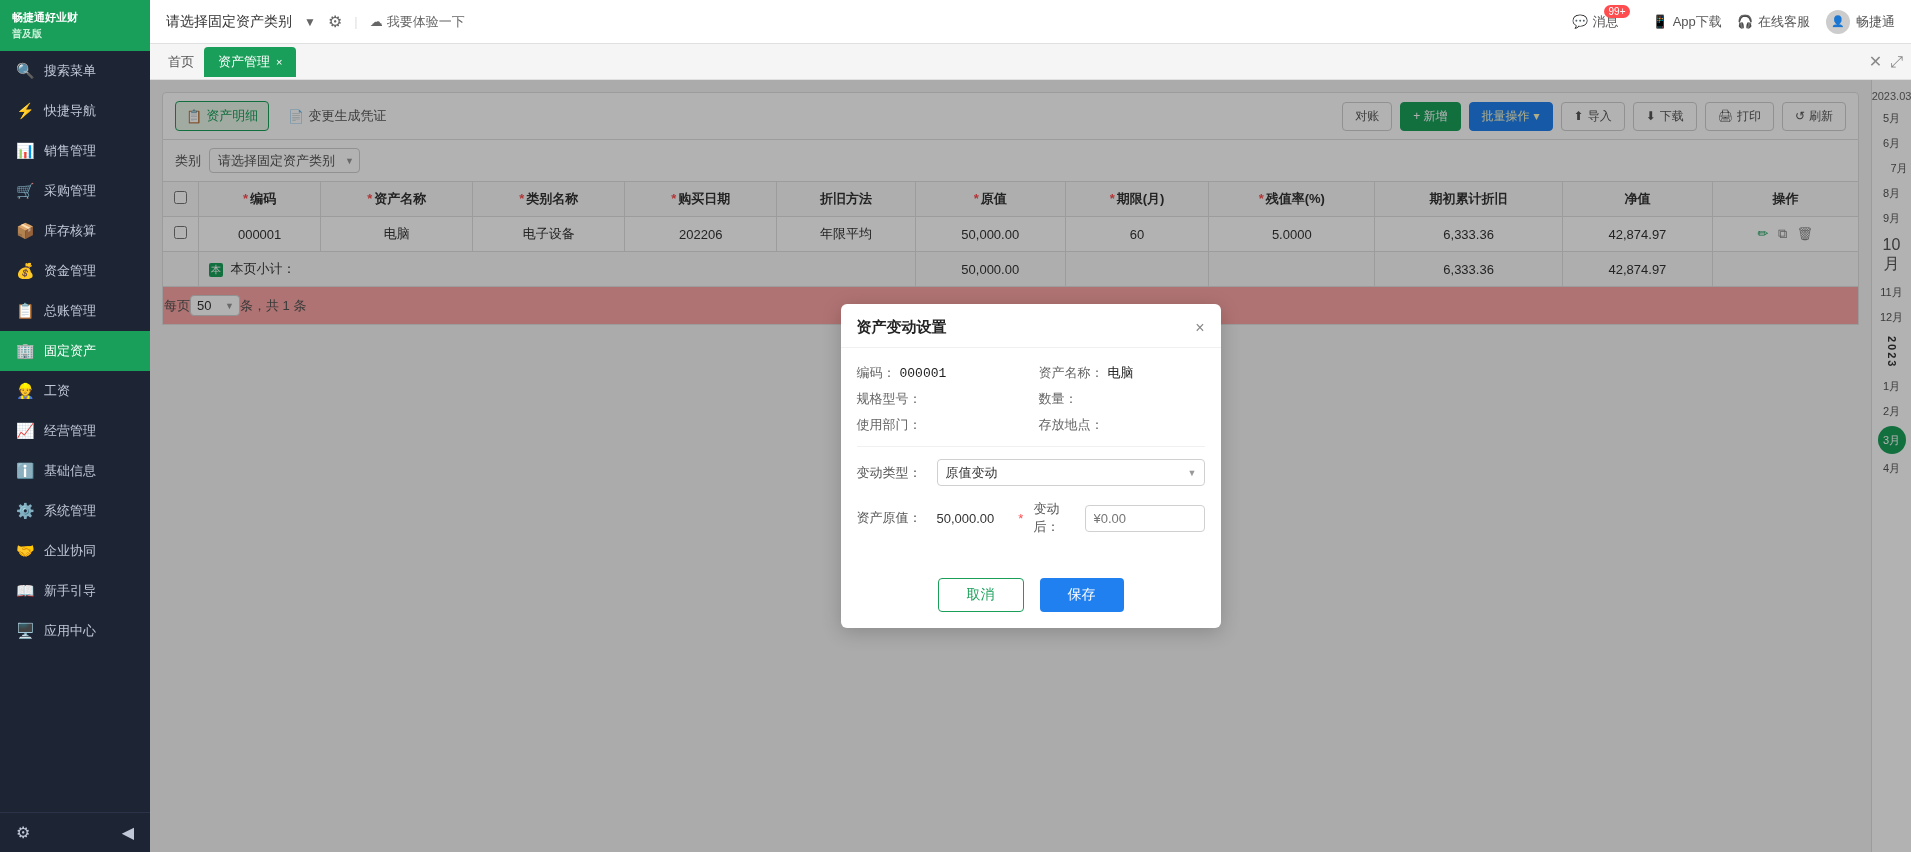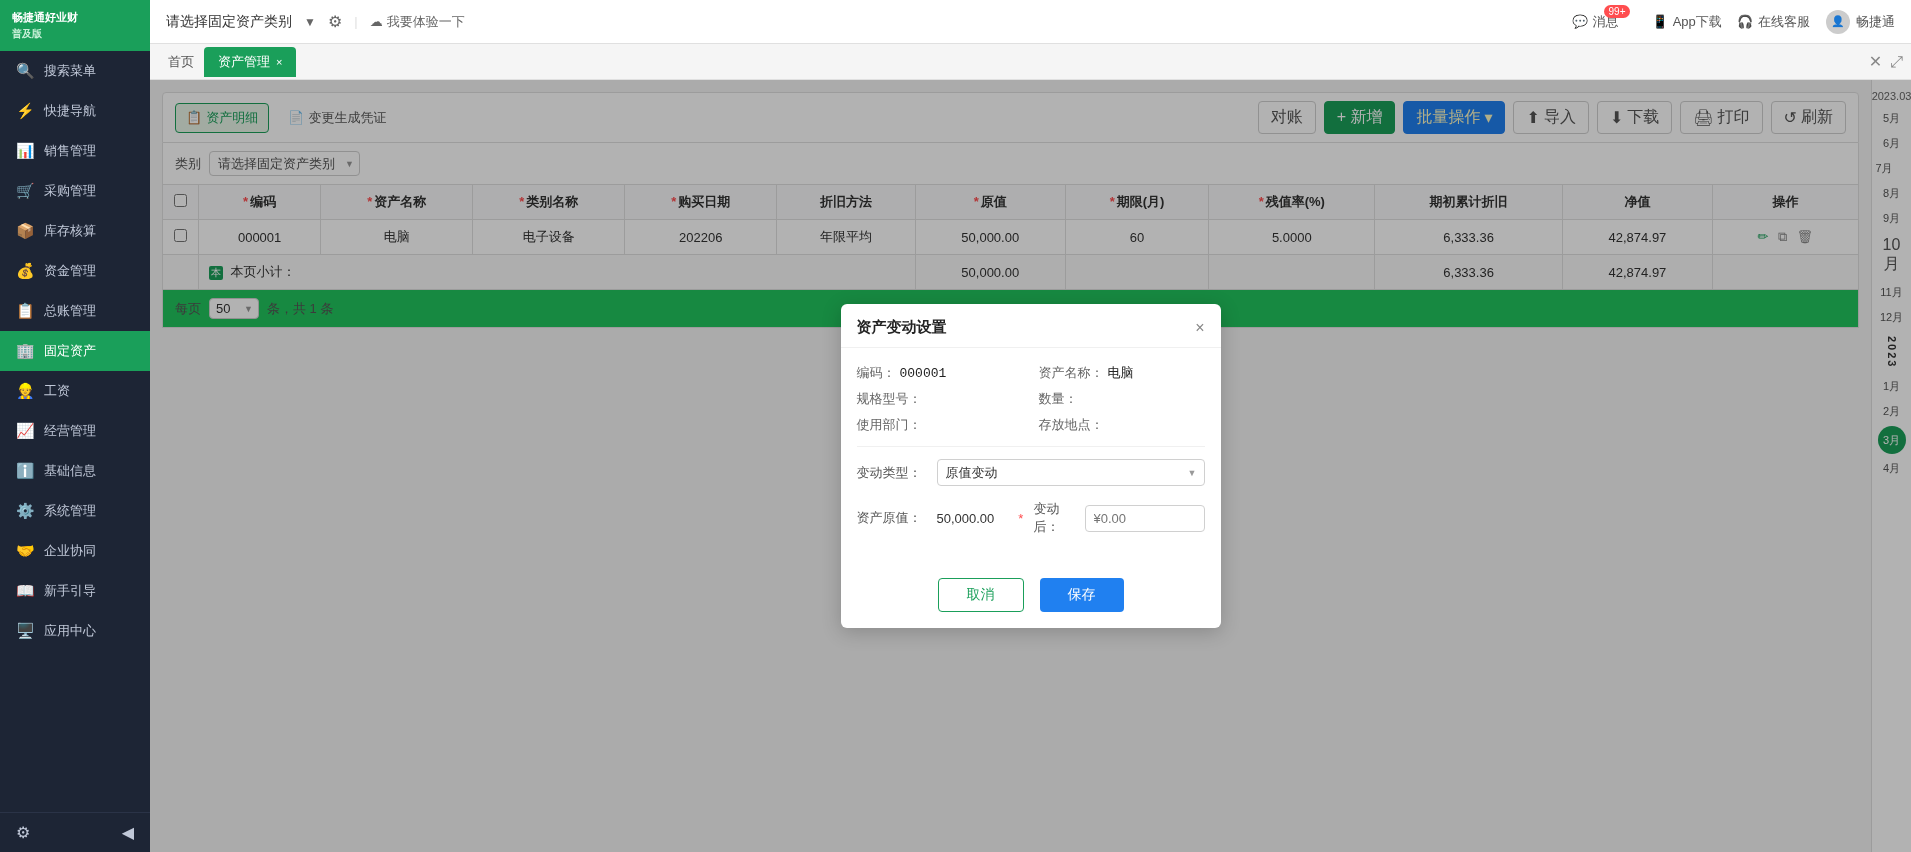--- a/index.html
+++ b/index.html
@@ -217,21 +217,21 @@
       color: #1a9f5a;
       border-color: #1a9f5a;
     }
     .toolbar-btn {
       display: flex;
       align-items: center;
       gap: 4px;
       padding: 5px 12px;
       border-radius: 4px;
       cursor: pointer;
-      font-size: 16px;
+      font-size: 12px;
       color: #555;
       border: 1px solid #d0d0d0;
       background: white;
     }
     .toolbar-btn.primary {
       background: #1a9f5a;
       color: white;
       border-color: #1a9f5a;
     }
     .toolbar-btn.batch {
@@ -328,27 +328,26 @@
       align-items: center;
       padding: 8px 0;
       gap: 4px;
       font-size: 11px;
       color: #555;
       overflow: hidden;
     }
 
     
     .pagination {
-      background: #22c55e;
+      background: #fca5a5;
       border: 1px solid #e0e0e0;
       border-top: none;
-      padding: 8px 12px;
-      display: flex;
-      align-items: center;
-      gap: 8px;
+      padding: 8px 1px;
+      display: flex;
+      align-items: center;
       font-size: 13px;
       color: #555;
     }
     .page-size-select {
       border: 1px solid #d0d0d0;
       border-radius: 4px;
       padding: 2px 20px 2px 6px;
       font-size: 13px;
       color: #333;
       appearance: none;
@@ -736,21 +735,21 @@
         </div>
         <span>条，共 1 条</span>
       </div>
 
     </div>
 
     <div class="right-panel" id="right-panel">
     <div style="font-size: 11px; color: rgb(102, 102, 102); writing-mode: horizontal-tb; text-align: center; padding: 2px;">2023.03</div>
         <div style="font-size: 11px; color: rgb(85, 85, 85); text-align: center; padding: 3px 2px; cursor: pointer; width: 36px;">5月</div>
         <div style="font-size: 11px; color: rgb(85, 85, 85); text-align: center; padding: 3px 2px; cursor: pointer; width: 36px;">6月</div>
-        <div style="font-size: 11px; color: rgb(85, 85, 85); text-align: left; padding: 3px 2px; cursor: pointer; width: 36px;">7月</div>
+        <div style="font-size: 11px; color: rgb(85, 85, 85); text-align: right; padding: 3px 2px; cursor: pointer; width: 36px;">7月</div>
         <div style="font-size: 11px; color: rgb(85, 85, 85); text-align: center; padding: 3px 2px; cursor: pointer; width: 36px;">8月</div>
         <div style="font-size: 11px; color: rgb(85, 85, 85); text-align: center; padding: 3px 2px; cursor: pointer; width: 36px;">9月</div>
         <div style="font-size: 16px; color: rgb(85, 85, 85); text-align: center; padding: 3px 2px; cursor: pointer; width: 36px;">10月</div>
         <div style="font-size: 11px; color: rgb(85, 85, 85); text-align: center; padding: 3px 2px; cursor: pointer; width: 36px;">11月</div>
         <div style="font-size: 11px; color: rgb(85, 85, 85); text-align: center; padding: 3px 2px; cursor: pointer; width: 36px;">12月</div>
         <div style="font-weight: bold; color: rgb(51, 51, 51); font-size: 11px; writing-mode: vertical-rl; letter-spacing: 2px; padding: 4px 2px; cursor: pointer;">2023</div>
         <div style="font-size: 11px; color: rgb(85, 85, 85); text-align: center; padding: 3px 2px; cursor: pointer; width: 36px;">1月</div>
         <div style="font-size: 11px; color: rgb(85, 85, 85); text-align: center; padding: 3px 2px; cursor: pointer; width: 36px;">2月</div>
         <div style="background: rgb(26, 159, 90); color: white; border-radius: 50%; width: 28px; height: 28px; display: flex; align-items: center; justify-content: center; font-size: 11px; cursor: pointer; margin: 0px auto;">3月</div>
         <div style="font-size: 11px; color: rgb(85, 85, 85); text-align: center; padding: 3px 2px; cursor: pointer; width: 36px;">4月</div>

